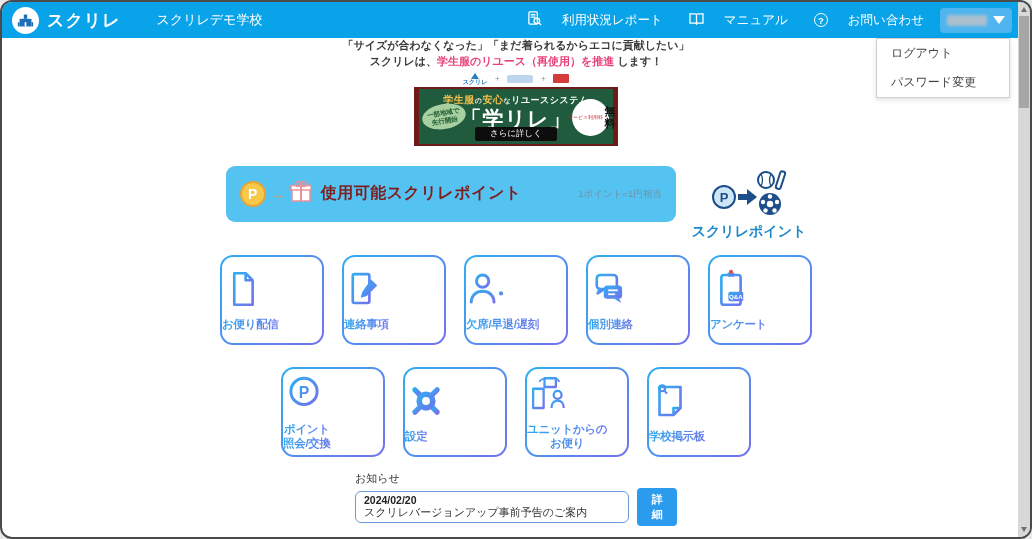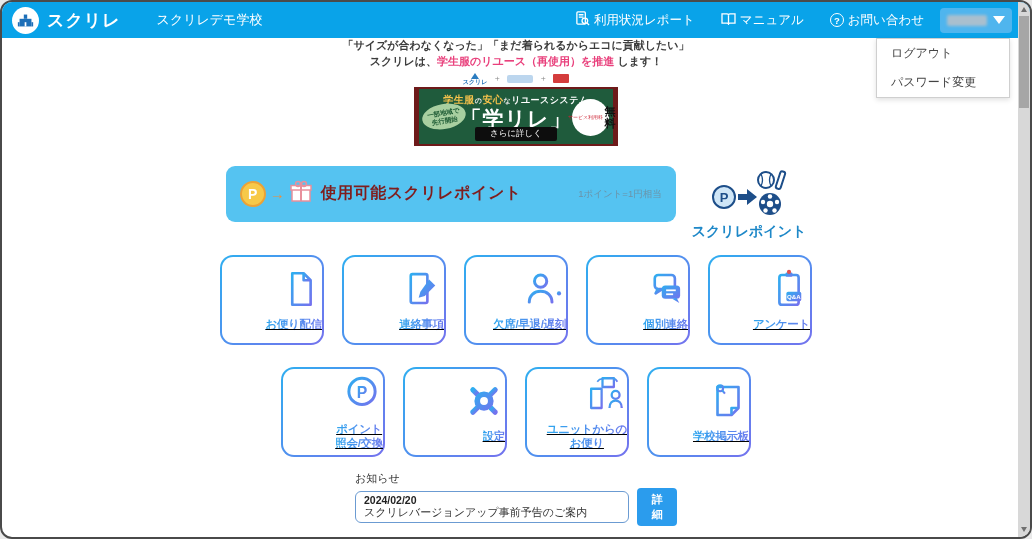--- a/index.html
+++ b/index.html
@@ -9,21 +9,21 @@
            border:2px solid #4a4a4a; border-radius:12px; overflow:hidden; }
 
   
   .header { position:relative; height:36px; background:#09a3e9; display:flex; align-items:center;
             padding:0 18px 0 10px; color:#fff; z-index:5; }
   .logo-circle { width:27px; height:27px; border-radius:50%; background:#fff; display:flex;
                  align-items:center; justify-content:center; margin-right:8px; flex:0 0 auto; }
   .app-name { font-size:17px; font-weight:bold; letter-spacing:1px; }
   .school-name { font-size:13px; margin-left:36px; }
   .hspacer { flex:1; }
-  .nav-item { display:flex; align-items:center; gap:4px; font-size:12.5px; margin-left:26px; cursor:pointer; }
+  .nav-item { display:flex; align-items:center; gap:20px; font-size:12.5px; margin-left:26px; cursor:pointer; }
   .qmark { width:14px; height:14px; border:1.4px solid #fff; border-radius:50%; font-size:9.5px;
            font-weight:bold; display:flex; align-items:center; justify-content:center; }
   .user-btn { margin-left:16px; width:72px; height:25px; background:#4fb5ee; border-radius:4px;
               display:flex; align-items:center; justify-content:space-between; padding:0 7px; cursor:pointer; }
   .redacted { width:40px; height:11px; background:#a9bfce; border-radius:2px; filter:blur(1.5px); }
   .caret-down { width:0; height:0; border-left:6px solid transparent; border-right:6px solid transparent;
                 border-top:8px solid #fff; }
 
   
   .dropdown { position:absolute; top:36px; right:20px; width:134px; background:#fff;
@@ -80,21 +80,21 @@
   .points-note { font-size:9.5px; color:#6b93a8; margin-top:0; }
   .points-side { display:flex; flex-direction:column; align-items:center; margin-top:2px; }
   .points-side-label { font-size:14px; font-weight:bold; color:#1e88c8; margin-top:1px; }
 
   
   .card-row { display:flex; justify-content:center; gap:18px; }
   .row1 { margin-top:14px; } .row2 { margin-top:22px; }
   .card { width:104px; height:90px; border-radius:13px; padding:2px; cursor:pointer;
           background:linear-gradient(135deg,#2eaef0,#7472ee); }
   .card-inner { width:100%; height:100%; border-radius:11px; background:#fff; display:flex;
-                flex-direction:column; align-items:flex-end; justify-content:center; gap:3px; position:relative;text-decoration:underline; }
+                flex-direction:column; align-items:flex-start; justify-content:center; gap:3px; position:relative; }
   .card-label { font-size:11.5px; font-weight:bold; text-align:center; line-height:1.25; white-space:pre-line;
                 background:linear-gradient(90deg,#2fa6ee,#6d7bee); -webkit-background-clip:text;
                 background-clip:text; color:transparent; letter-spacing:-.3px; }
 
   
   .notices { margin-top:14px; display:flex; flex-direction:column; align-items:center; }
   .notices-inner { width:322px; }
   .notices-label { font-size:11px; color:#333; margin-bottom:2px; }
   .notice-line { display:flex; align-items:center; gap:8px; }
   .notice-box { width:278px; height:32px; border:1.5px solid #6b9bd2; border-radius:6px; background:#fff;

